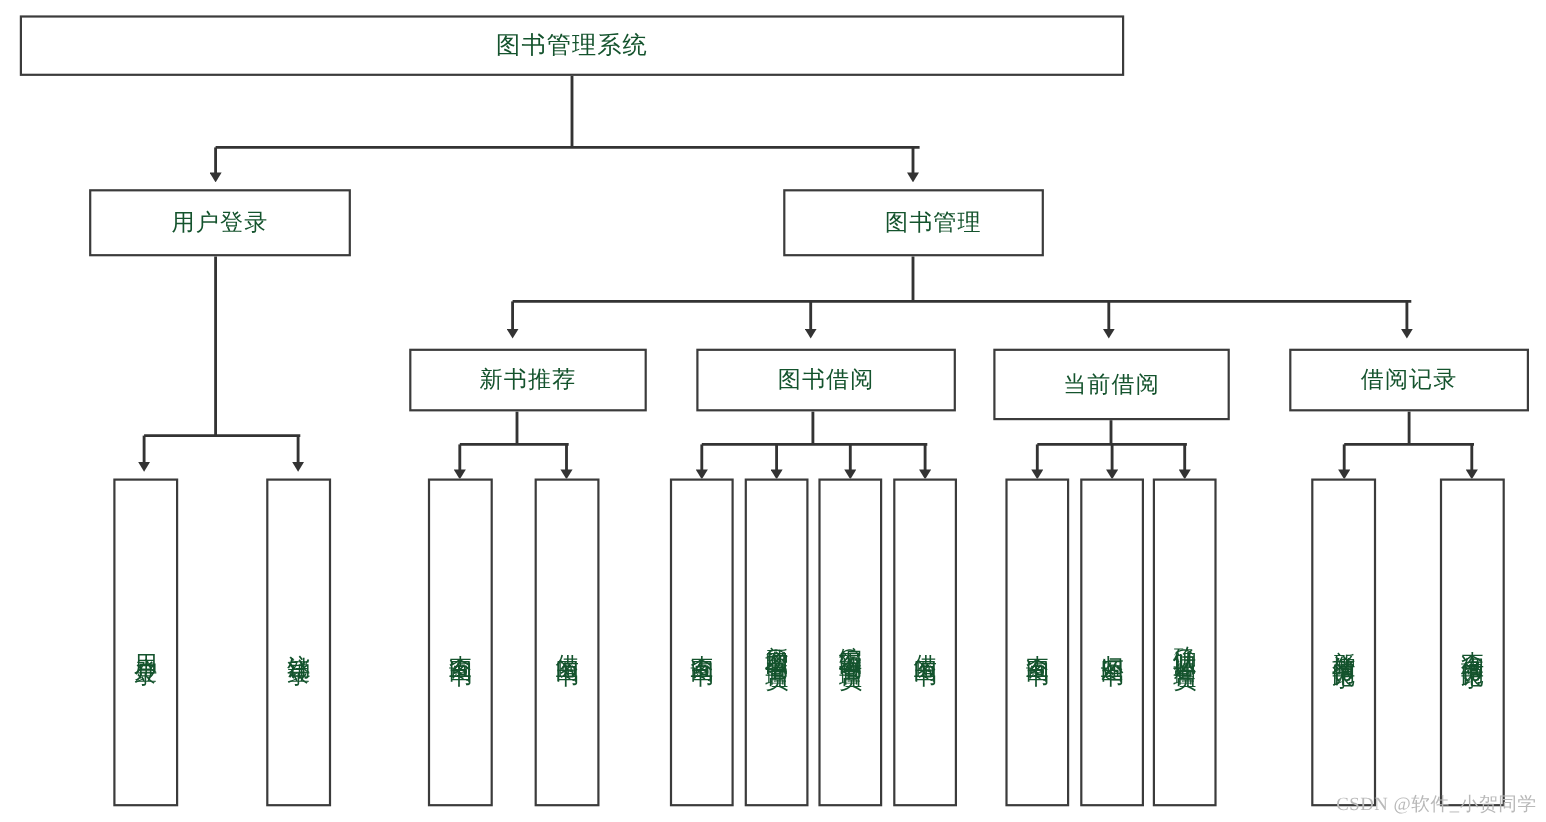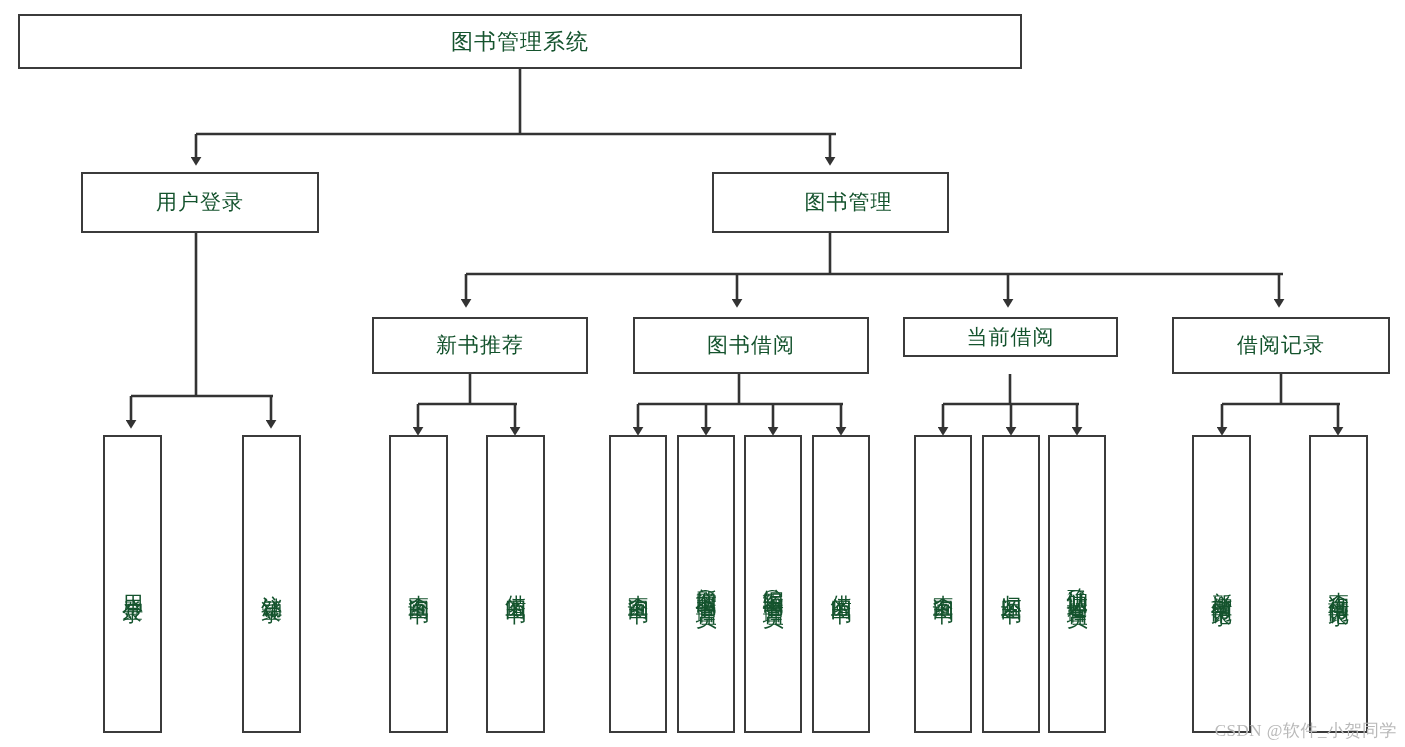--- a/index.html
+++ b/index.html
@@ -131,21 +131,21 @@
   </div>
 
   <div class="node" style="left:362px; top:317px; width:216px; height:57px;margin-left:10px;">
     <span class="node-label">新书推荐</span>
   </div>
 
   <div class="node" style="left:633px; top:317px; width:236px; height:57px;">
     <span class="node-label">图书借阅</span>
   </div>
 
-  <div class="node" style="left:903px; top:317px; width:215px; height:40px;">
+  <div class="node" style="left:903px; top:317px; width:215px; height:65px;">
     <span class="node-label">当前借阅</span>
   </div>
 
   <div class="node" style="left:1172px; top:317px; width:218px; height:57px;">
     <span class="node-label">借阅记录</span>
   </div>
 
   <div class="node vertical" style="left:103px; top:435px; width:59px; height:298px;">
     <span class="node-label">用户登录</span>
   </div>

